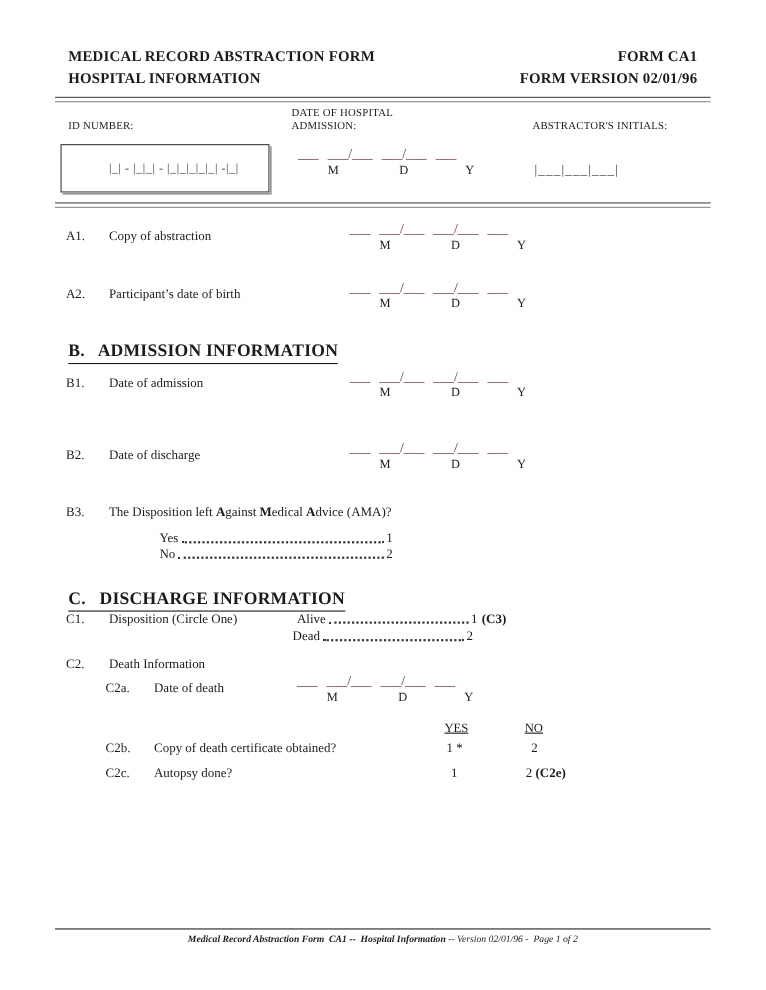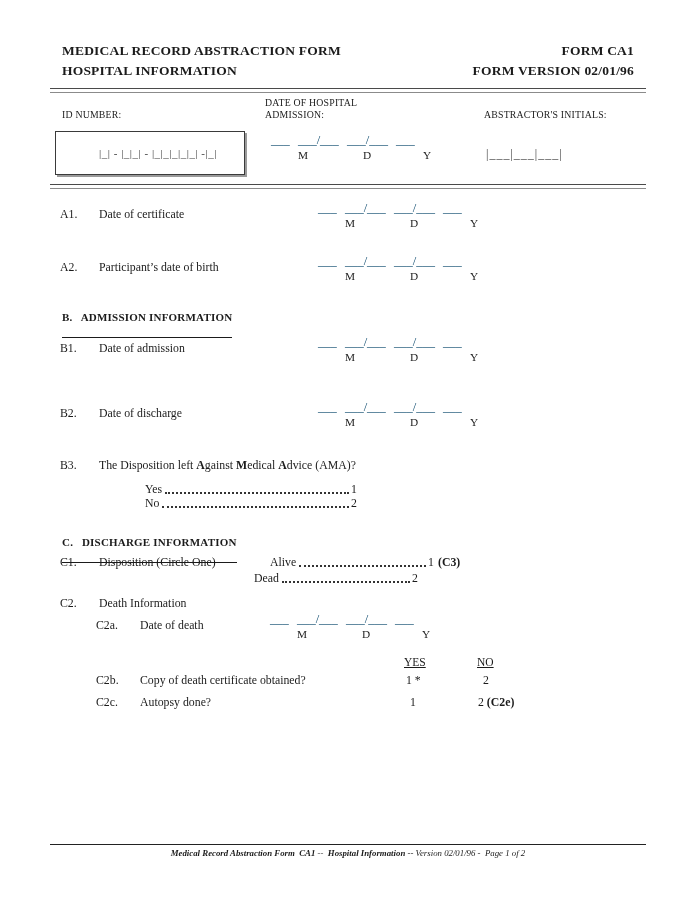--- a/index.html
+++ b/index.html
@@ -19,26 +19,26 @@
   .body-text { font-size:11.8px; }
   .sub { font-size:11.8px; }
   .id-box {
     width:190px; height:44px; border:1.2px solid #3a3a3a;
     box-shadow:2px 2px 0 #9a9a9a;
     display:flex; align-items:center; justify-content:center;
   }
   .id-pattern { font-size:11px; color:#3c3c3c; white-space:pre; letter-spacing:0.5px; }
   .initials-blank { font-size:12px; color:#3c3c3c; letter-spacing:1px;text-align:right; }
   .date-field { width:170px; }
-  .date-field .blank { font-size:12.5px; white-space:pre; word-spacing:5px; color:#0c4a6e; line-height:13px; }
+  .date-field .blank { font-size:12.5px; white-space:pre; word-spacing:5px; color:#7f1d1d; line-height:13px; }
   .date-field .mdy { position:relative; height:14px; font-size:11.3px; margin-top:2px; }
   .mdy .m { position:absolute; left:27px; }
   .mdy .d { position:absolute; left:92px; }
   .mdy .y { position:absolute; left:152px; }
-  .sec-heading { font-size:11px; font-weight:bold; white-space:pre; border-bottom:1.3px solid #1b1b1b; padding-bottom:14px; letter-spacing:0.2px; }
+  .sec-heading { font-size:16px; font-weight:bold; white-space:pre; border-bottom:1.3px solid #1b1b1b; padding-bottom:1px; letter-spacing:0.2px; }
   .opt-row { display:flex; align-items:flex-end; font-size:11.8px; }
   .opt-row .dots { flex:1; border-bottom:2px dotted #333; margin:0 2px 3px 3px; }
   .optline { display:flex; align-items:flex-end; font-size:11.8px;text-align:center; }
   .optline .goto { margin-left:4px; font-weight:bold; }
   .yn-header { font-size:11.5px; text-decoration:underline; }
   .footer-text { width:696px; text-align:center; font-size:8.8px; white-space:pre; }
 </style>
 </head>
 <body>
 
@@ -71,21 +71,21 @@
       <span class="d">D</span>
       <span class="y">Y</span>
     </div>
   </div>
 
   <div class="abs initials-blank" style="left:486px; top:147px;">|___|___|___|</div>
 
   <div class="abs rule-double" style="left:50px; top:184px; width:596px;"></div>
 
   <span class="abs body-text" style="left:60px; top:207px;">A1.</span>
-  <span class="abs body-text" style="left:99px; top:207px;">Date of certificate</span>
+  <span class="abs body-text" style="left:99px; top:207px;">Copy of abstraction</span>
   <div class="abs date-field" style="left:318px; top:202px;">
     <div class="blank">___ ___/___ ___/___ ___</div>
     <div class="mdy">
       <span class="m">M</span>
       <span class="d">D</span>
       <span class="y">Y</span>
     </div>
   </div>
 
   <span class="abs body-text" style="left:60px; top:260px;">A2.</span>
@@ -142,21 +142,21 @@
   <span class="abs body-text" style="left:60px; top:555px;">C1.</span>
   <span class="abs body-text" style="left:99px; top:555px;">Disposition (Circle One)</span>
   <div class="abs optline" style="left:270px; top:555px;">
     <div class="opt-row" style="width:164px;">
       <span>Alive</span>
       <span class="dots"></span>
       <span>1</span>
     </div>
     <span class="goto">(C3)</span>
   </div>
-  <div class="abs optline" style="left:254px; top:571px;">
+  <div class="abs optline" style="left:266px; top:571px;">
     <div class="opt-row" style="width:164px;">
       <span>Dead</span>
       <span class="dots"></span>
       <span>2</span>
     </div>
   </div>
 
   <span class="abs body-text" style="left:60px; top:596px;">C2.</span>
   <span class="abs body-text" style="left:99px; top:596px;">Death Information</span>
 

